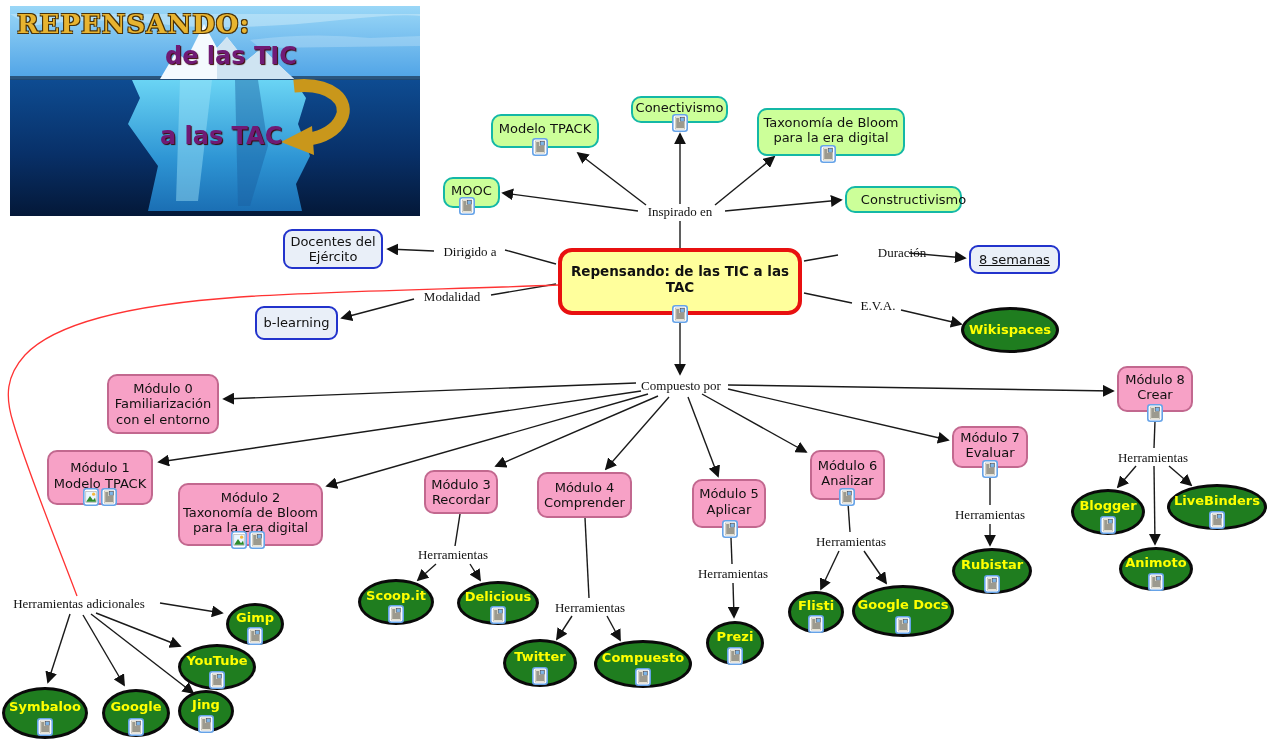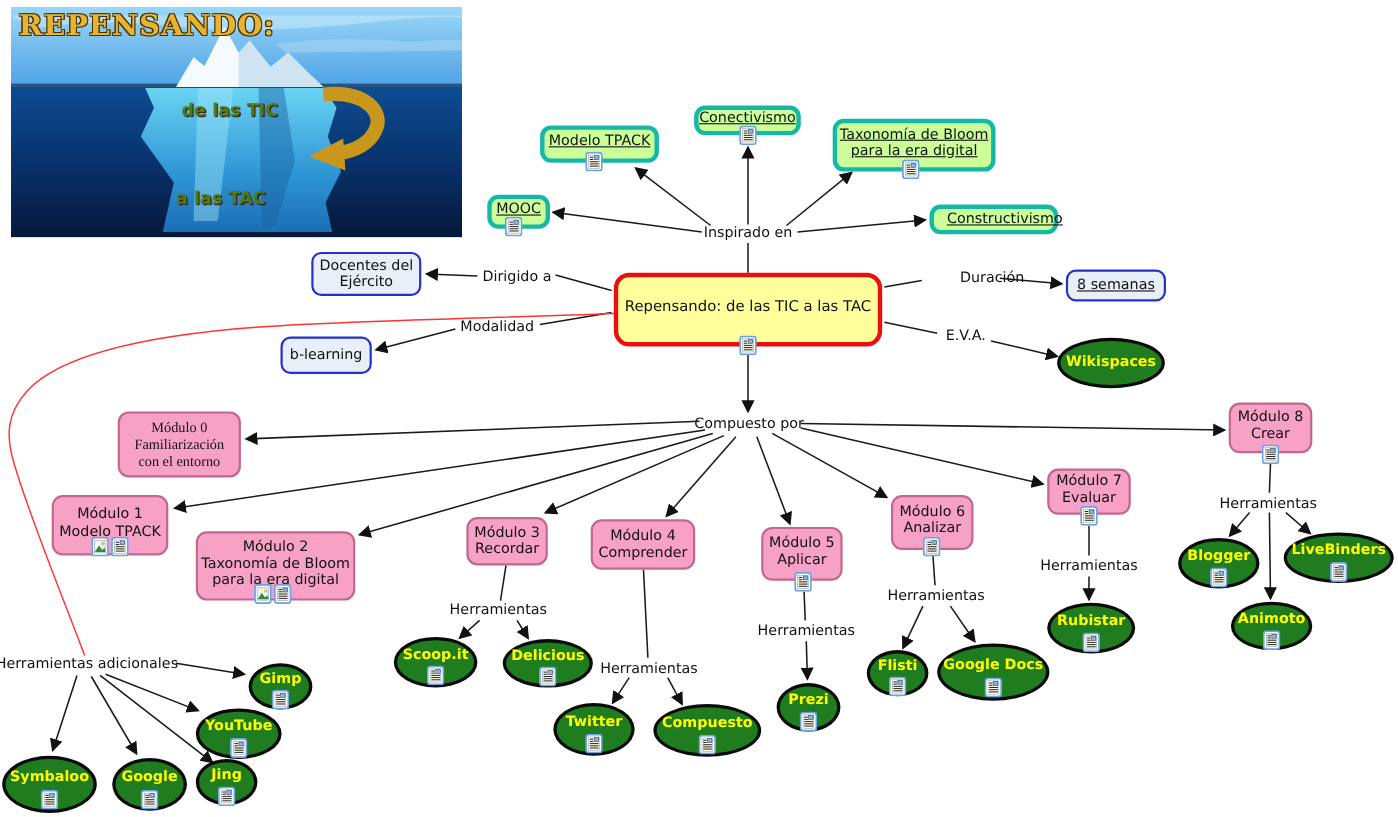--- a/index.html
+++ b/index.html
@@ -1,37 +1,37 @@
 <!DOCTYPE html>
 <html><head>
 <meta charset="utf-8">
 <style>
   html,body{margin:0;padding:0;background:#fff;}
   .cmap{position:relative;width:1271px;height:743px;overflow:hidden;
         font-family:"DejaVu Sans",sans-serif;background:#fff;}
   .edges{position:absolute;left:0;top:0;z-index:0;}
   .node{position:absolute;box-sizing:border-box;display:flex;align-items:center;justify-content:center;
         text-align:center;white-space:pre-line;font-size:13px;line-height:1.18;color:#111;z-index:2;}
-  .node.green{background:#CCFF99;border:4px solid #14b8a6;border-radius:10px;text-decoration:underline;}
+  .node.green{background:#CCFF99;border:2px solid #14b8a6;border-radius:10px;}
   .node.main{background:#FFFF9C;border:4px solid #E81010;border-radius:14px;
-             font-weight:normal;font-size:13.5px;}
+             font-weight:bold;font-size:13.5px;}
   .node.blue{background:#E9EFF8;border:2px solid #2233CC;border-radius:9px;}
   .node.pink{background:#F7A1C6;border:2px solid #C2688F;border-radius:10px;}
   .node.tool{background:#1F7D1F;border:3px solid #0a0a0a;border-radius:50%;
              color:#FFFF00;font-weight:bold;font-size:13px;}
   .link-label{position:absolute;transform:translate(-50%,-50%);font-size:13px;color:#111;
-              white-space:nowrap;z-index:2;}
+              white-space:nowrap;z-index:2;font-family:Liberation Serif, serif;}
   .ricg{position:absolute;display:flex;gap:2px;transform:translate(-50%,-50%);z-index:5;}
   .hero{position:absolute;left:10px;top:6px;width:410px;height:210px;z-index:6;overflow:hidden;}
   .hero svg{position:absolute;left:0;top:0;}
   .hero-title{position:absolute;left:7px;top:3px;font-family:"DejaVu Serif",serif;font-weight:bold;
               font-size:26px;color:#E8B430;letter-spacing:1px;
               text-shadow:1px 1px 0 #4a3208,-1px -1px 0 #4a3208,1px -1px 0 #4a3208,-1px 1px 0 #4a3208;}
-  .hero-sub{position:absolute;font-weight:bold;font-size:16px;color:#4d7c0f;
-            text-shadow:1px 1px 1px #3a0505;margin-top:48px;}
+  .hero-sub{position:absolute;font-weight:bold;font-size:24px;color:#701a75;
+            text-shadow:1px 1px 1px #3a0505;}
   .hero-sub.s1{left:155px;top:36px;}
   .hero-sub.s2{left:150px;top:116px;}
 </style>
 </head>
 <body>
 
 <div id="cmap" class="cmap">
     <svg width="1271" height="743" class="edges">
       <defs>
         <marker id="arr" viewBox="0 0 10 10" refX="8.5" refY="5" markerWidth="8.5" markerHeight="8.5" orient="auto">
@@ -168,21 +168,21 @@
         <rect x="3.2" y="3" width="9.6" height="12" fill="#FFFBE8" stroke="#999" stroke-width="0.5"></rect>
         <rect x="8.2" y="3.6" width="4" height="3.6" fill="#7FB7E8" stroke="#334" stroke-width="0.5"></rect>
         <path d="M4.2 5 h3.2 M4.2 7 h3.2 M4.2 9 h8 M4.2 11 h8 M4.2 13 h8" stroke="#222" stroke-width="0.9"></path>
       </svg>
     </div>
     <div class="node blue" style="left: 283px; top: 229px; width: 100px; height: 40px;"><span>Docentes del
 Ejército</span></div>
     <div class="node blue" style="left: 255px; top: 306px; width: 83px; height: 34px;"><span>b-learning</span></div>
     <div class="node blue" style="left: 969px; top: 245px; width: 91px; height: 29px; text-decoration: underline;"><span>8 semanas</span></div>
     <div class="node tool" style="left: 961px; top: 307px; width: 98px; height: 46px;"><span>Wikispaces</span></div>
-    <div class="node pink" style="left: 107px; top: 374px; width: 112px; height: 60px; font-family: Liberation Serif, serif;"><span>Módulo 0
+    <div class="node pink" style="left: 107px; top: 374px; width: 112px; height: 60px;"><span>Módulo 0
 Familiarización
 con el entorno</span></div>
     <div class="node pink" style="left: 47px; top: 450px; width: 106px; height: 55px; padding-bottom: 4px;"><span>Módulo 1
 Modelo TPACK</span></div>
     <div class="ricg" style="left: 100px; top: 497px;">
       <svg width="16" height="18" viewBox="0 0 16 18">
         <rect x="0.8" y="0.8" width="14.4" height="16.4" rx="2.5" fill="#fff" stroke="#66A3E8" stroke-width="1.6"></rect>
         <rect x="2.8" y="3.4" width="10.4" height="11.2" fill="#EAF6FF" stroke="#999" stroke-width="0.5"></rect>
         <circle cx="10.6" cy="6.2" r="1.6" fill="#F5B83D"></circle>
         <path d="M3.2 13.8 L7 8 L10 12.2 L12 9.8 L13 13.8 z" fill="#2E8B2E"></path>

